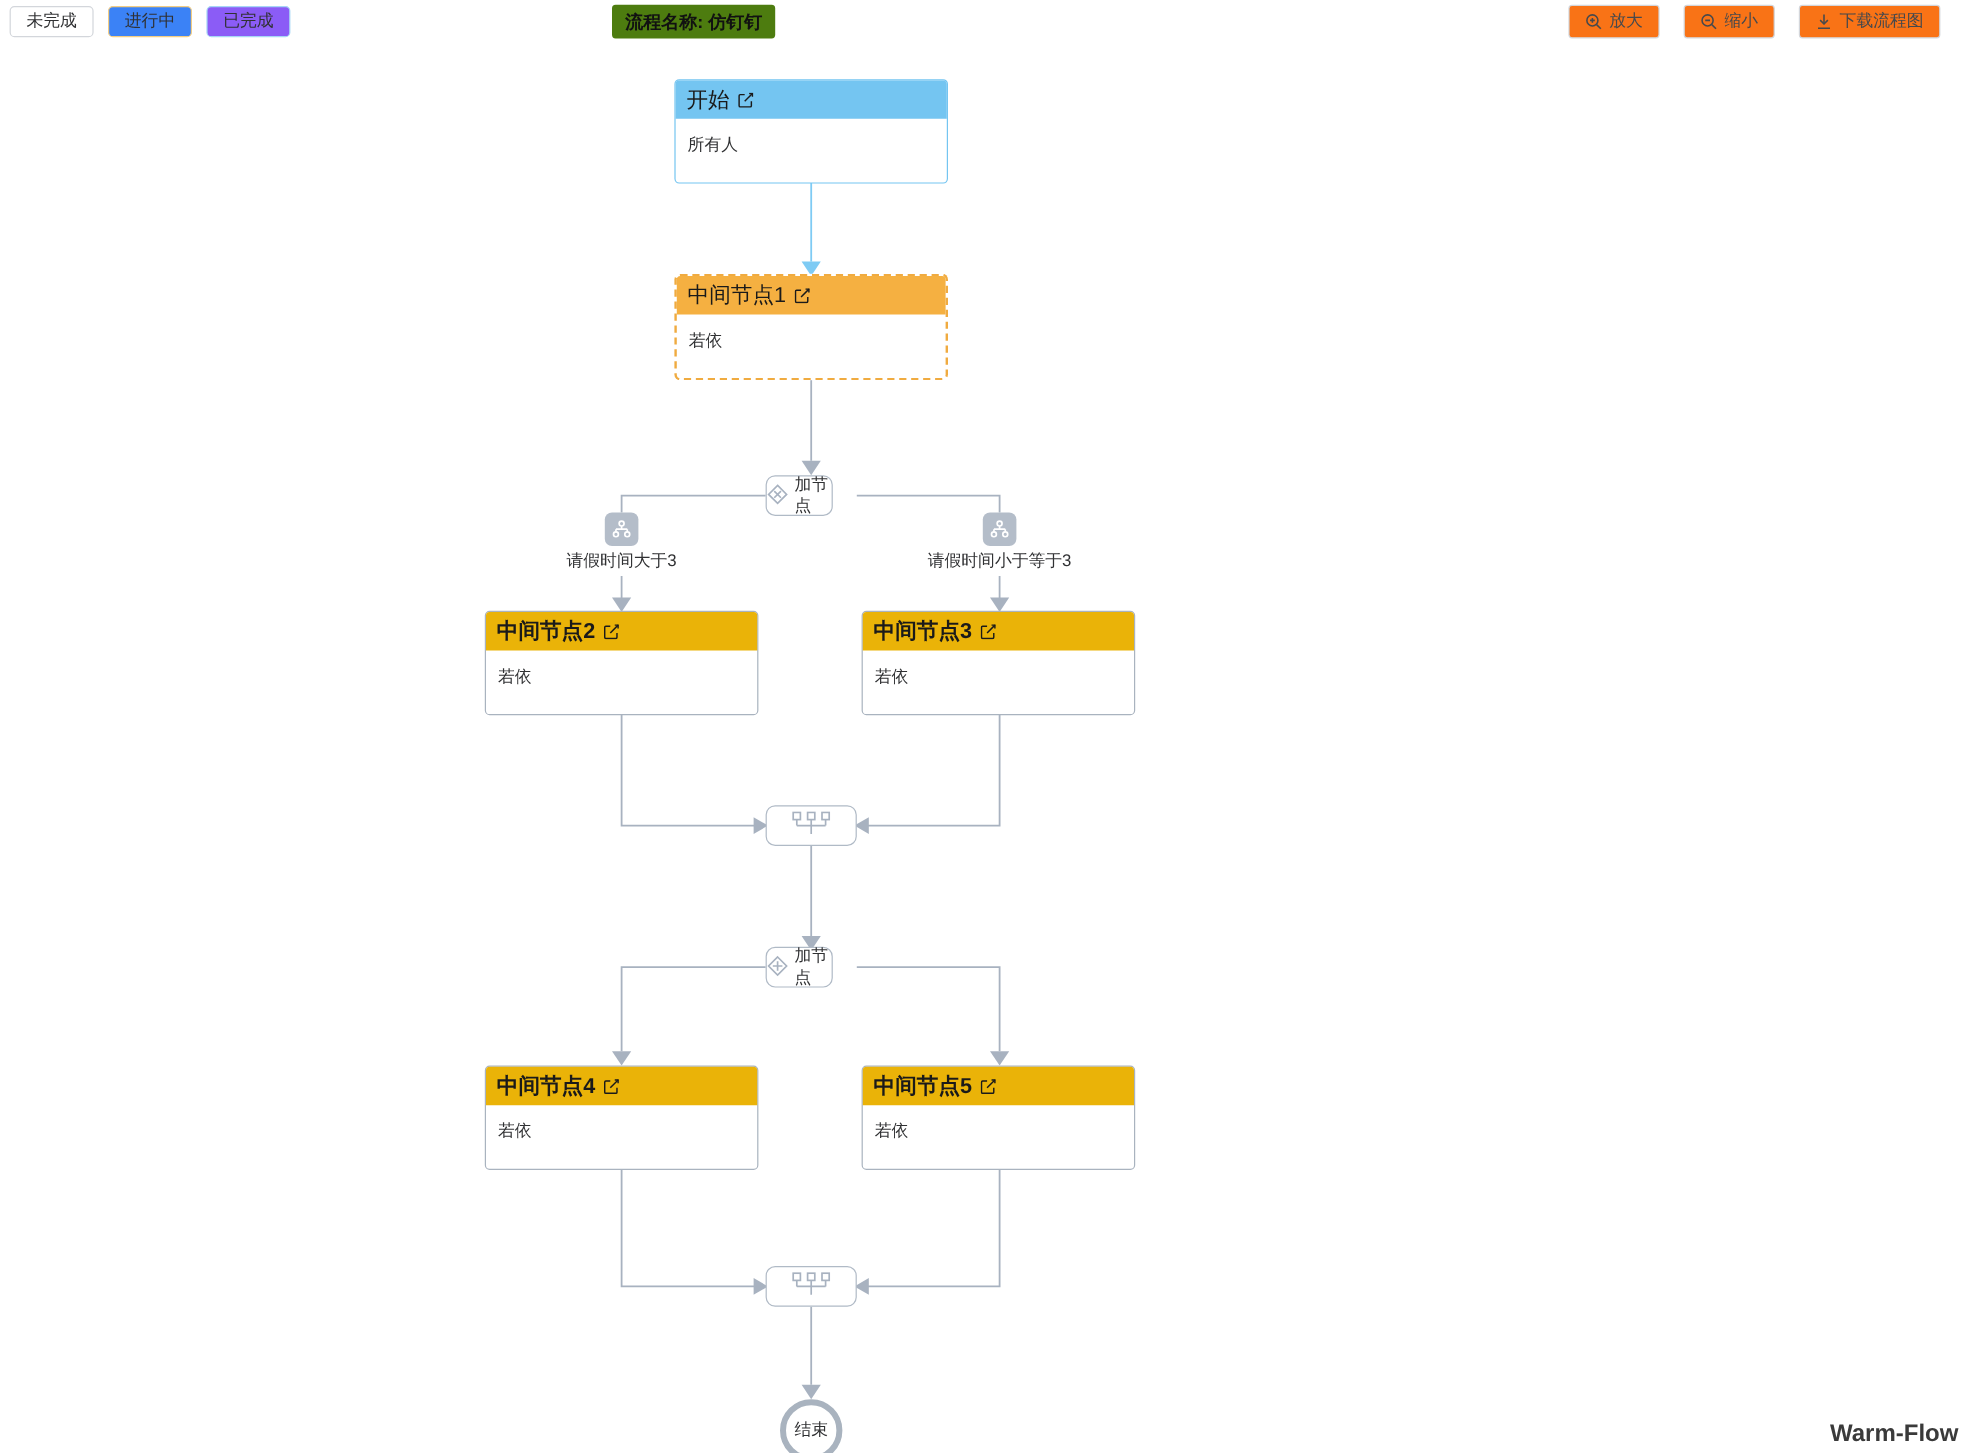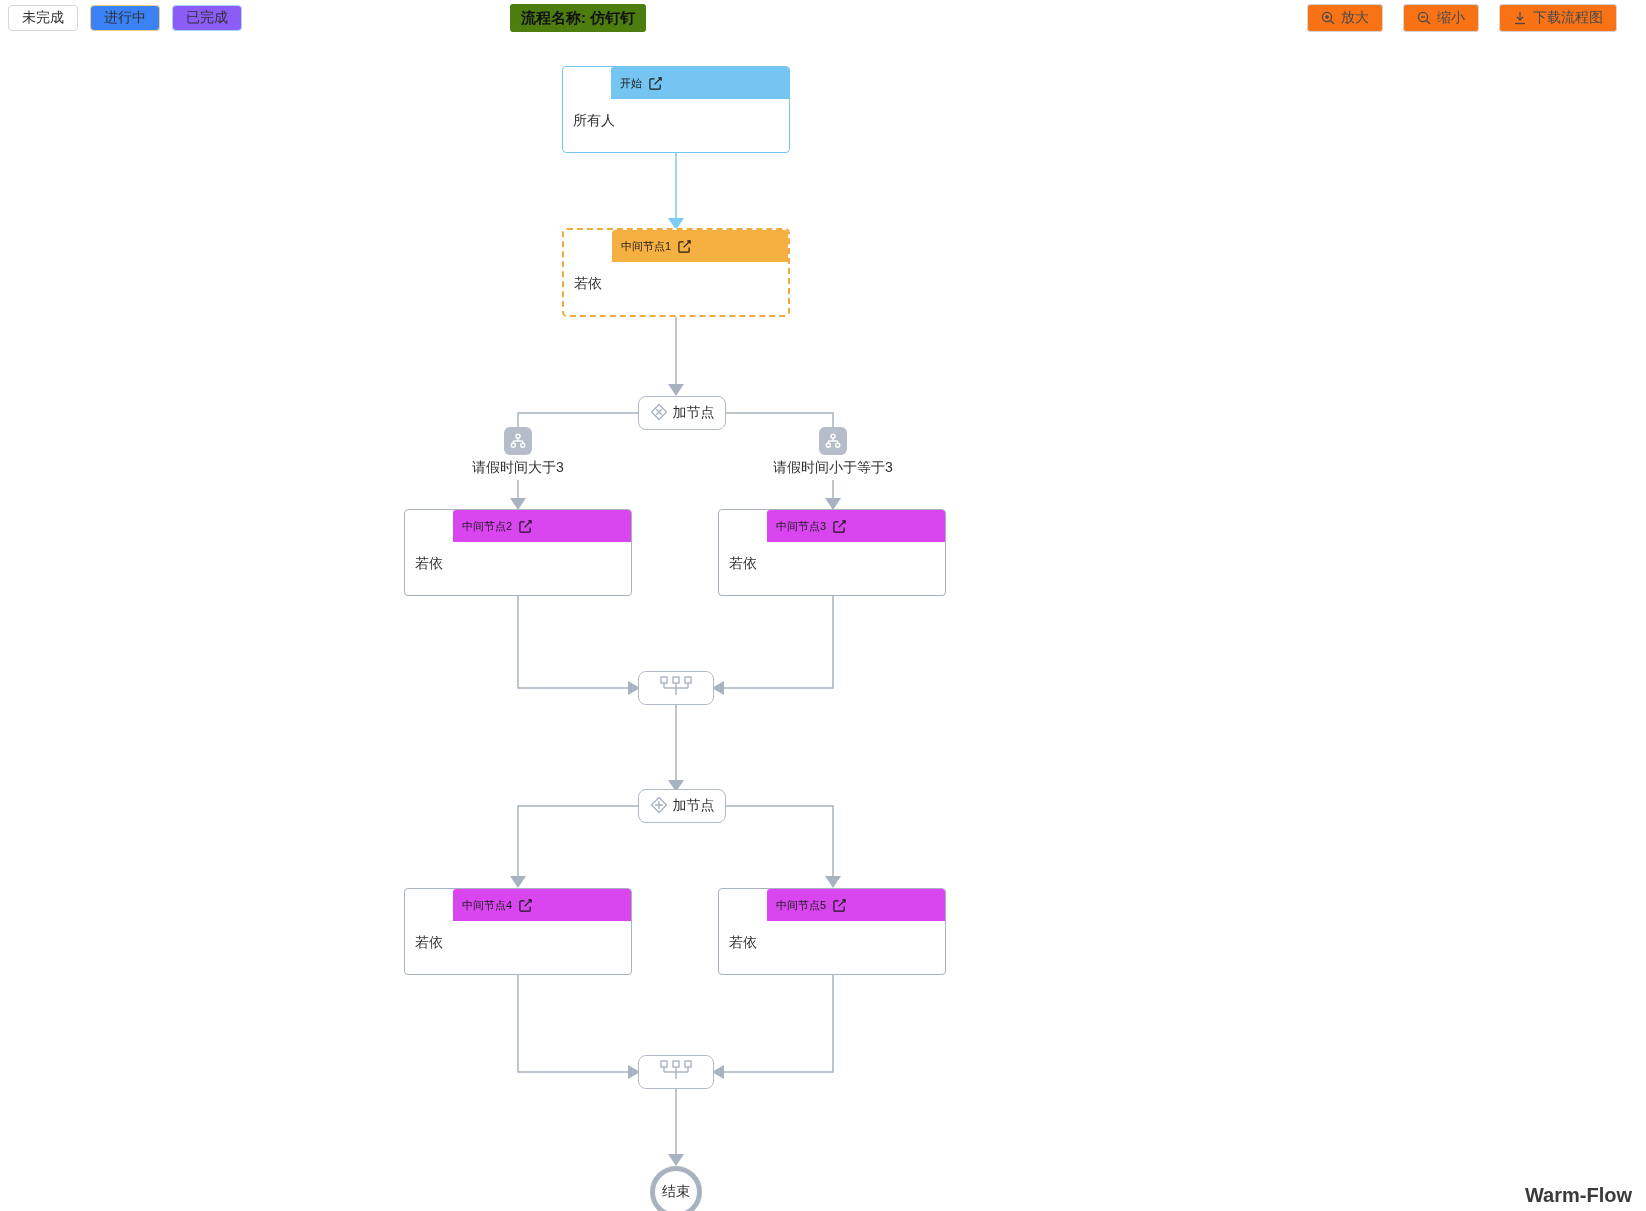--- a/index.html
+++ b/index.html
@@ -18,31 +18,31 @@
                 font-size: 15px; font-weight: bold; color: #111; }
 
   .toolbar { position: absolute; right: 29px; top: 4px; display: flex; gap: 20px; }
   .tbtn { display: inline-flex; align-items: center; gap: 6px; height: 28px; padding: 12px 13px;
           border: 1px solid #d3d6db; border-radius: 3px; background: #f97316; font-size: 14px; color: #46494d; cursor: pointer; }
   .tbtn svg { display: block; }
 
   
   .node { position: absolute; width: 228px; background: #fff; border-radius: 4px; cursor: pointer; }
   .node-header { display: flex; align-items: center; gap: 7px; height: 26px; padding: 16px 9px;
-                 font-size: 11px; color: #1a1a1a; border-radius: 3px 3px 0 0; margin-left: 48px; }
+                 font-size: 18px; color: #1a1a1a; border-radius: 3px 3px 0 0; }
   .node-body { padding: 13px 10px; height: 53px; font-size: 14px; color: #303133; }
   .node.start { border: 1px solid #74c5f1; }
   .node.start .node-header { background: #74c5f1; }
   .node.active { border: 2px dashed #f0ab40; border-radius: 5px; }
   .node.active .node-header { background: #f5b041; height: 25px; }
   .node.gray { border: 1px solid #a9b3bf; }
-  .node.gray .node-header { background: #d946ef; }
+  .node.gray .node-header { background: #eab308; font-weight: bold; }
   .edit-ic { display: inline-block; cursor: pointer; line-height: 0; }
 
-  .gw { position: absolute; width: 88px; height: 34px; background: #fff; border: 1px solid #b0bac6;
+  .gw { position: absolute; width: 56px; height: 34px; background: #fff; border: 1px solid #b0bac6;
         border-radius: 8px; display: flex; align-items: center; justify-content: center; gap: 5px;
         font-size: 14px; color: #303133; cursor: pointer; }
   .merge { position: absolute; width: 76px; height: 34px; background: #fff; border: 1px solid #b0bac6;
            border-radius: 8px; display: flex; align-items: center; justify-content: center; }
 
   .cond-ic { position: absolute; width: 28px; height: 28px; background: #b4bdc9; border-radius: 6px;
              display: flex; align-items: center; justify-content: center; cursor: pointer; }
   .cond-label { position: absolute; transform: translateX(-50%); font-size: 14px; color: #303133; white-space: nowrap; }
 
   .end-node { position: absolute; left: 650px; top: 1166px; width: 52px; height: 52px; border-radius: 50%;

